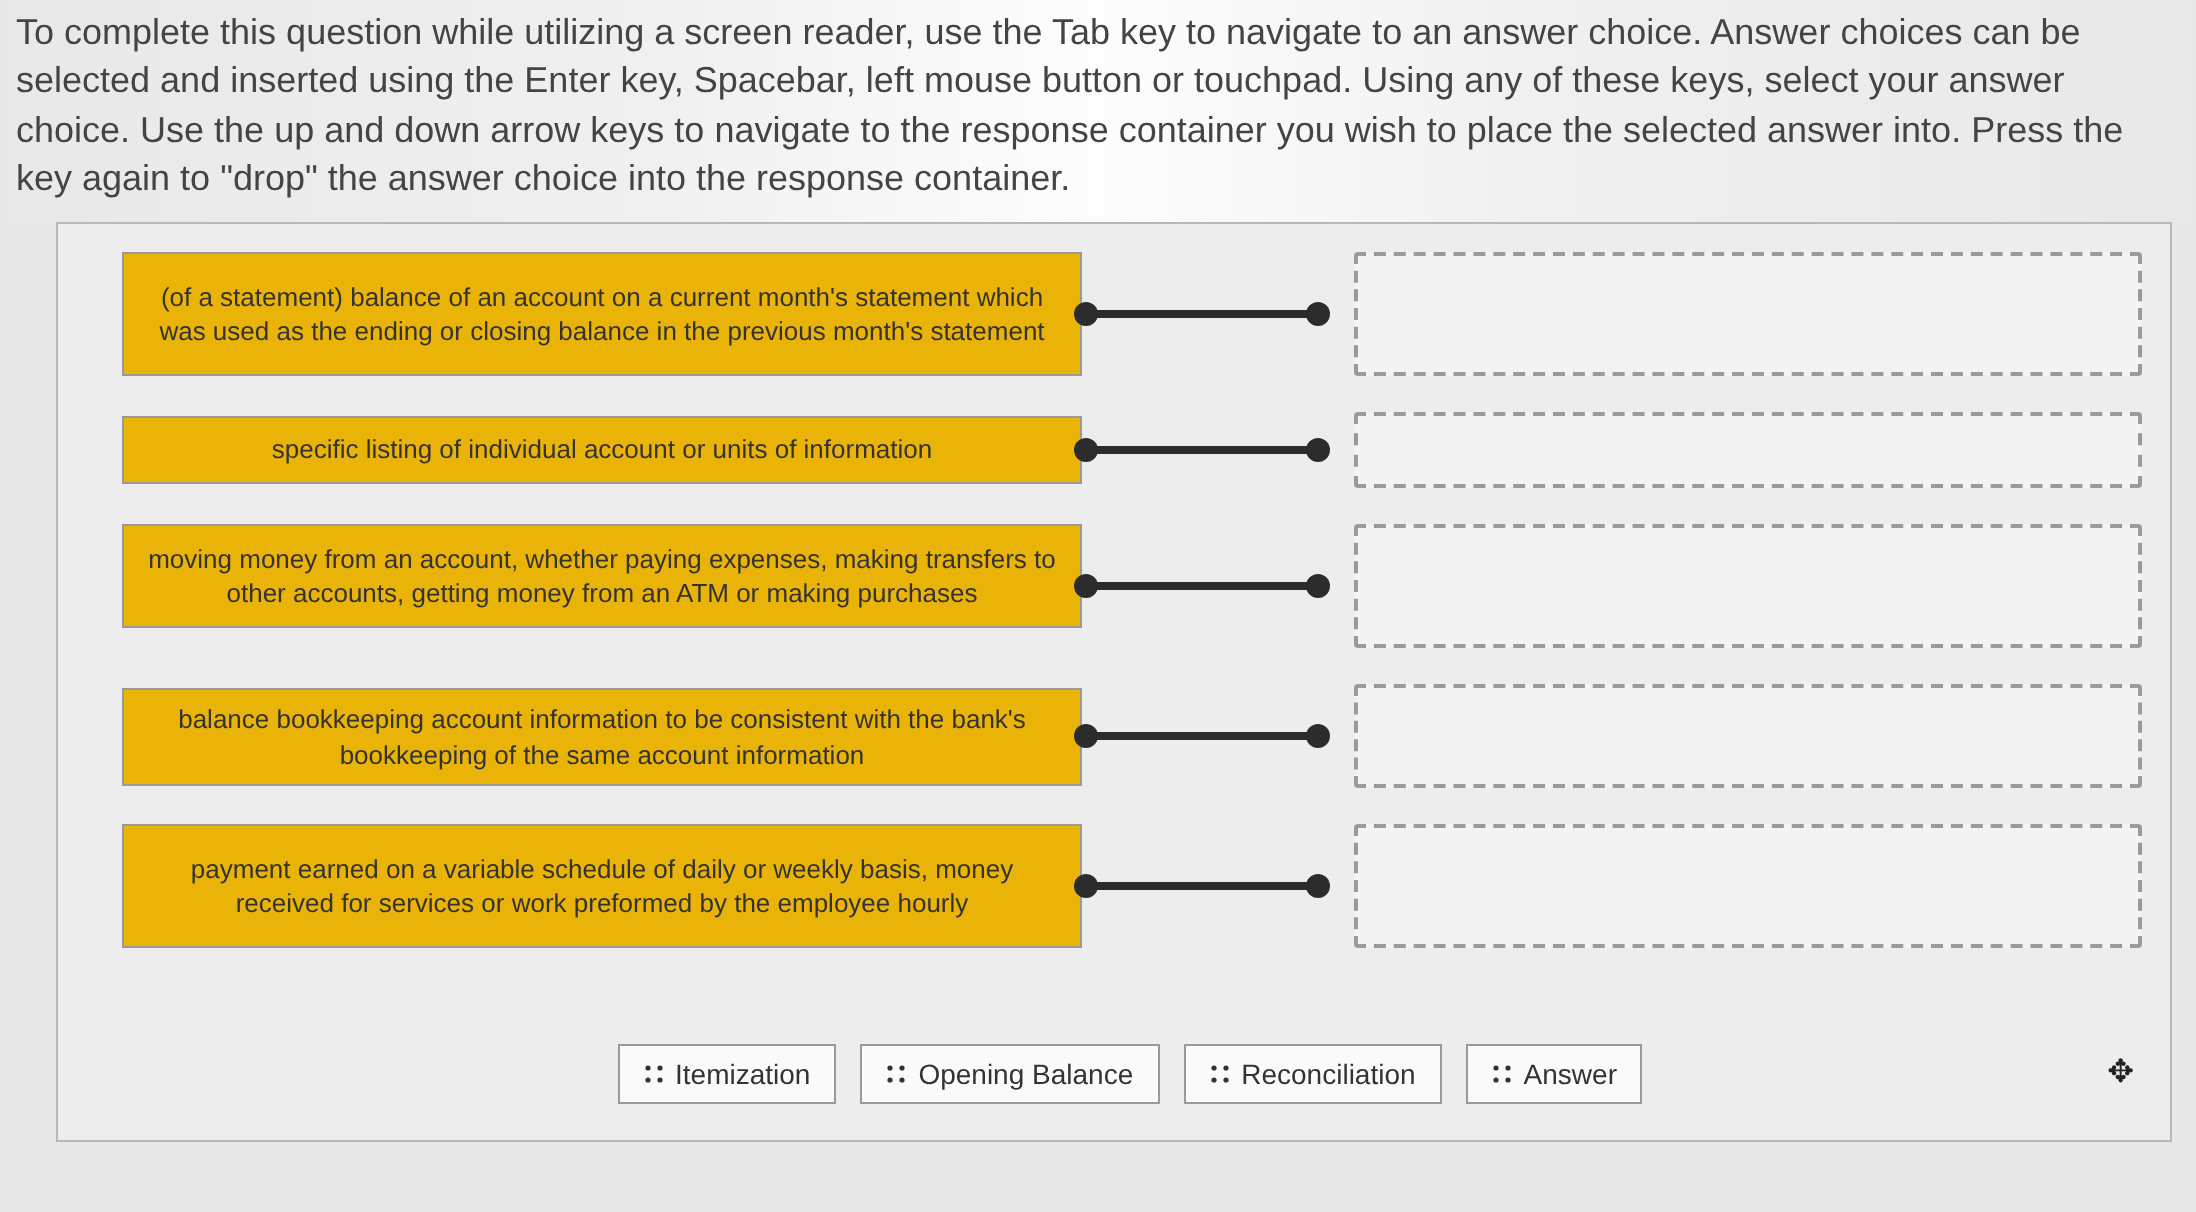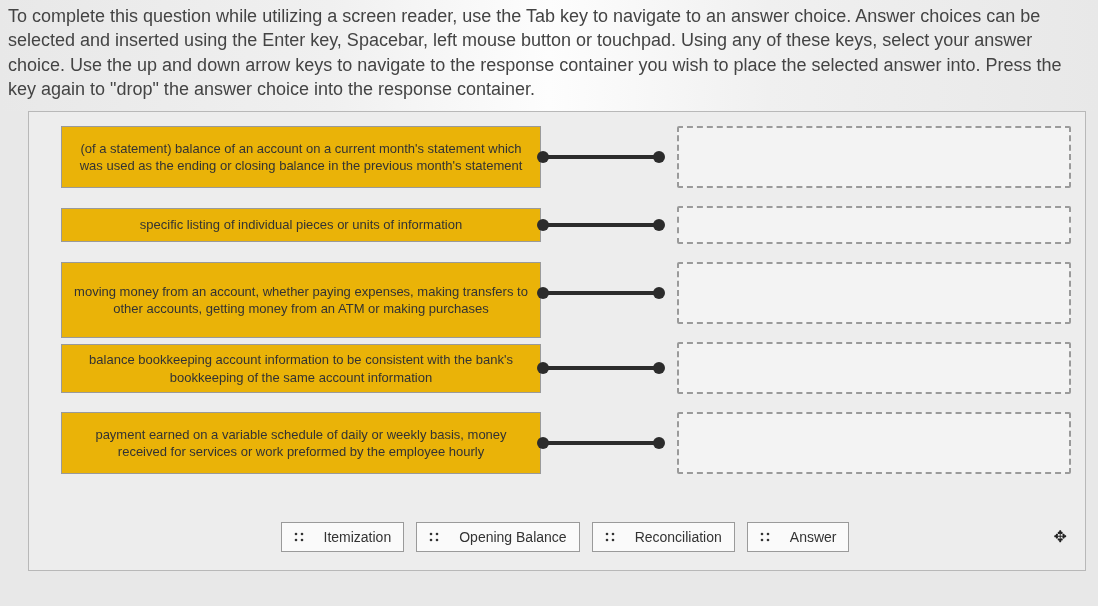--- a/index.html
+++ b/index.html
@@ -77,21 +77,21 @@
     gap: 12px;
   }
   .choice {
     border: 1px solid #9a9a9a;
     background: #fafafa;
     font-size: 14px;
     color: #333;
     padding: 6px 12px;
     display: flex;
     align-items: center;
-    gap: 20px;
+    gap: 6px;
     cursor: grab;
   }
   .drag-icon {
     display: inline-flex;
     align-items: center;
     justify-content: center;
     width: 10px;
   }
   .drag-icon svg { display: block; }
   .cursor-move {
@@ -106,25 +106,25 @@
 <body>
 
 <div class="instructions">To complete this question while utilizing a screen reader, use the Tab key to navigate to an answer choice. Answer choices can be selected and inserted using the Enter key, Spacebar, left mouse button or touchpad. Using any of these keys, select your answer choice. Use the up and down arrow keys to navigate to the response container you wish to place the selected answer into. Press the key again to "drop" the answer choice into the response container.</div>
 
 <div class="work-area">
 
   <div class="def-box" style="top:14px; height:62px;">(of a statement) balance of an account on a current month's statement which was used as the ending or closing balance in the previous month's statement</div>
   <div class="connector" style="top:43px;"></div>
   <div class="drop-zone" style="top:14px; height:62px;"></div>
 
-  <div class="def-box" style="top:96px; height:34px;">specific listing of individual pieces or units of information</div>
+  <div class="def-box" style="top:96px; height:34px;">specific listing of individual account or units of information</div>
   <div class="connector" style="top:111px;"></div>
   <div class="drop-zone" style="top:94px; height:38px;"></div>
 
-  <div class="def-box" style="top:150px; height:76px;">moving money from an account, whether paying expenses, making transfers to other accounts, getting money from an ATM or making purchases</div>
+  <div class="def-box" style="top:150px; height:52px;">moving money from an account, whether paying expenses, making transfers to other accounts, getting money from an ATM or making purchases</div>
   <div class="connector" style="top:179px;"></div>
   <div class="drop-zone" style="top:150px; height:62px;"></div>
 
   <div class="def-box" style="top:232px; height:49px;">balance bookkeeping account information to be consistent with the bank's bookkeeping of the same account information</div>
   <div class="connector" style="top:254px;"></div>
   <div class="drop-zone" style="top:230px; height:52px;"></div>
 
   <div class="def-box" style="top:300px; height:62px;">payment earned on a variable schedule of daily or weekly basis, money received for services or work preformed by the employee hourly</div>
   <div class="connector" style="top:329px;"></div>
   <div class="drop-zone" style="top:300px; height:62px;"></div>

